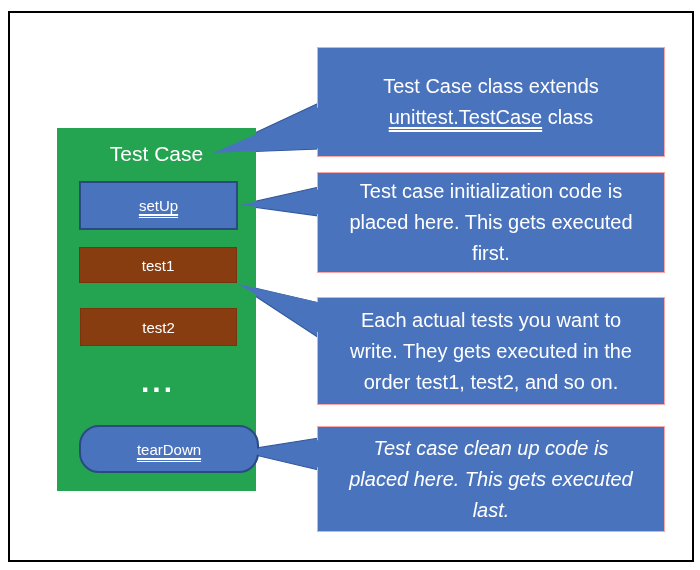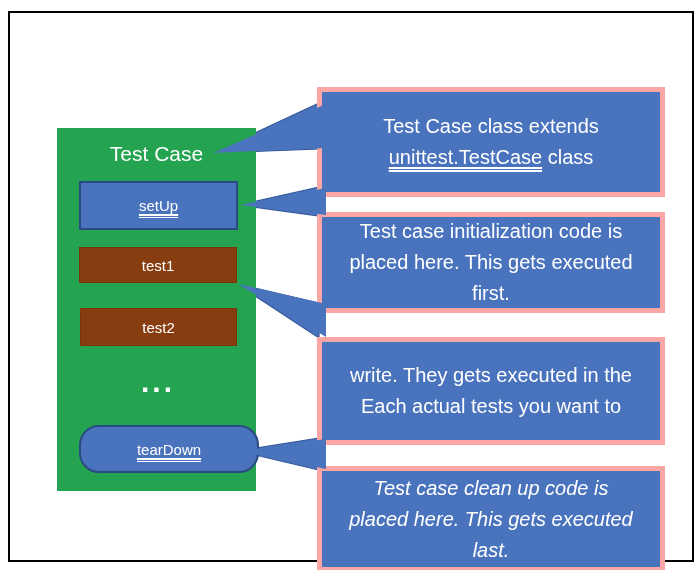--- a/index.html
+++ b/index.html
@@ -21,23 +21,23 @@
 
   .setup    { left:79px; top:181px; width:159px; height:49px; }
   .test1    { left:79px; top:247px; width:158px; height:36px; }
   .test2    { left:80px; top:308px; width:157px; height:38px; }
   .ellipsis { position:absolute; left:80px; top:362px; width:156px; height:40px;
               text-align:center; color:#ffffff; font-size:30px; font-weight:bold;
               letter-spacing:3px; line-height:40px; }
   .teardown { left:79px; top:425px; width:180px; height:48px;border-radius:20px; }
 
   .callout { position:absolute; left:317px; width:348px; box-sizing:border-box;
-             background:#4a73bd; border:5px solid #fca5a5; color:#ffffff;
+             background:#4a73bd; border:1px solid #fca5a5; color:#ffffff;
              display:flex; flex-direction:column; align-items:center; justify-content:center;
-             font-size:20px; line-height:31px; text-align:center; z-index:2;margin-top:40px; }
+             font-size:20px; line-height:31px; text-align:center; z-index:2; }
   .c1 { top:47px;  height:110px; }
   .c2 { top:172px; height:101px; }
   .c3 { top:297px; height:108px; }
   .c4 { top:426px; height:106px;font-style:italic; }
   .cl-line { white-space:nowrap; }
 
   .tails-over { z-index:3; }
 
   .sq-solid { text-decoration-line:underline; text-decoration-color:#ffffff;
               text-decoration-thickness:2px; text-underline-offset:3px; }
@@ -86,22 +86,23 @@
     <div class="cl-line"><span class="sq-solid"><span class="sq-wavy">unittest.TestCase</span></span><span> class</span></div>
   </div>
 
   <div class="callout c2">
     <div class="cl-line">Test case initialization code is</div>
     <div class="cl-line">placed here. This gets executed</div>
     <div class="cl-line">first.</div>
   </div>
 
   <div class="callout c3">
+    <div class="cl-line">Each actual tests you want to</div>
     <div class="cl-line">write. They gets executed in the</div>
-    <div class="cl-line">Each actual tests you want to</div>
+    <div class="cl-line">order test1, test2, and so on.</div>
   </div>
 
   <div class="callout c4">
     <div class="cl-line">Test case clean up code is</div>
     <div class="cl-line">placed here. This gets executed</div>
     <div class="cl-line">last.</div>
   </div>
 
   <svg class="tails-svg tails-over" viewBox="0 0 700 570">
     <polygon points="326,104 213,153 326,148" fill="#4a73bd"></polygon>

